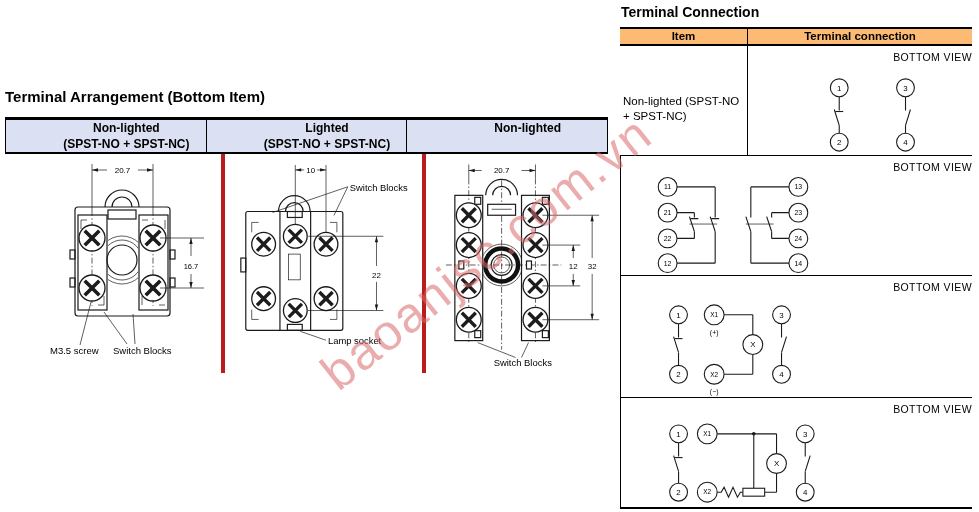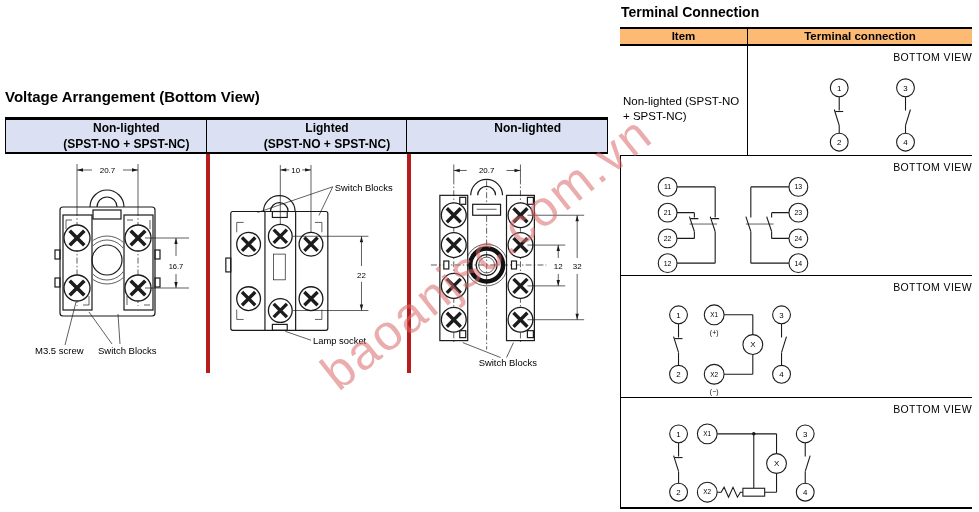--- a/index.html
+++ b/index.html
@@ -10,21 +10,21 @@
   #arr-title{left:5px;top:88px;font-size:15px;}
   #conn-title{left:621px;top:4px;font-size:14px;}
 
   
   #arr-header{left:5px;top:117px;width:603px;height:37px;display:flex;
     background:#dbe1f2;border-top:3px solid #000;border-bottom:2px solid #000;
     border-left:1px solid #000;border-right:1px solid #000;box-sizing:border-box;}
   #arr-header .hcell{flex:1;text-align:center;font-weight:bold;font-size:12px;
     line-height:15.5px;padding-top:1px;box-sizing:border-box;padding-left:41px;}
   #arr-header .hcell + .hcell{border-left:1px solid #000;}
-  #arr-body{left:5px;top:154px;width:601px;height:219px;display:flex;}
+  #arr-body{left:20px;top:154px;width:601px;height:219px;display:flex;}
   #arr-body .bcell{box-sizing:border-box;}
   #arr-body .bcell + .bcell{border-left:4px solid #b91c1c;}
 
   
   #conn-table{left:620px;top:27px;width:352px;box-sizing:border-box;}
   #conn-header{display:flex;height:19px;background:#fdba74;
     border-top:2px solid #000;border-bottom:2px solid #000;box-sizing:border-box;}
   #conn-header .hcell{font-weight:bold;font-size:11.5px;text-align:center;line-height:15px;box-sizing:border-box;}
   #conn-header .hc-item{width:127px;}
   #conn-header .hc-term{flex:1;border-left:1px solid #000;}
@@ -80,21 +80,21 @@
         <rect x="88" y="66" width="30" height="84"></rect>
       </clipPath>
     <clipPath id="cp3">
         <rect x="57.5" y="41" width="38" height="146"></rect>
       </clipPath>
   </defs>
 </svg>
 
 <div id="watermark" class="abs">baoanjsc.com.vn</div>
 
-<div id="arr-title" class="abs sec-title">Voltage Arrangement (Bottom View)</div>
+<div id="arr-title" class="abs sec-title">Terminal Arrangement (Bottom Item)</div>
 
 <div id="arr-header" class="abs">
   <div class="hcell">
     <div>Non-lighted</div>
     <div>(SPST-NO + SPST-NC)</div>
   </div>
   <div class="hcell">
     <div>Lighted</div>
     <div>(SPST-NO + SPST-NC)</div>
   </div>

